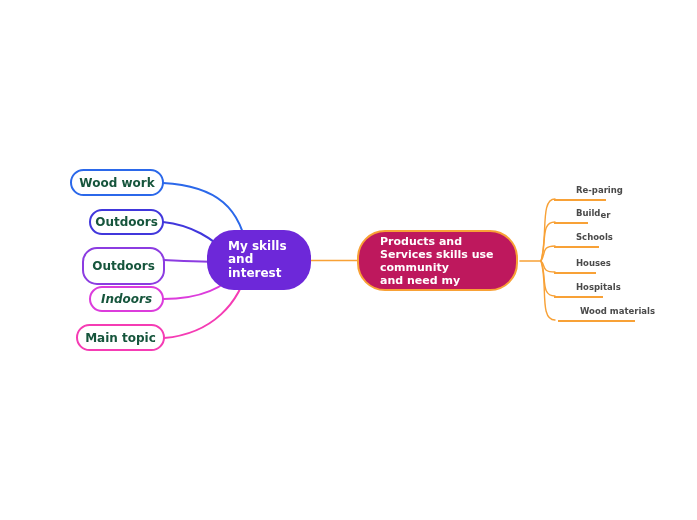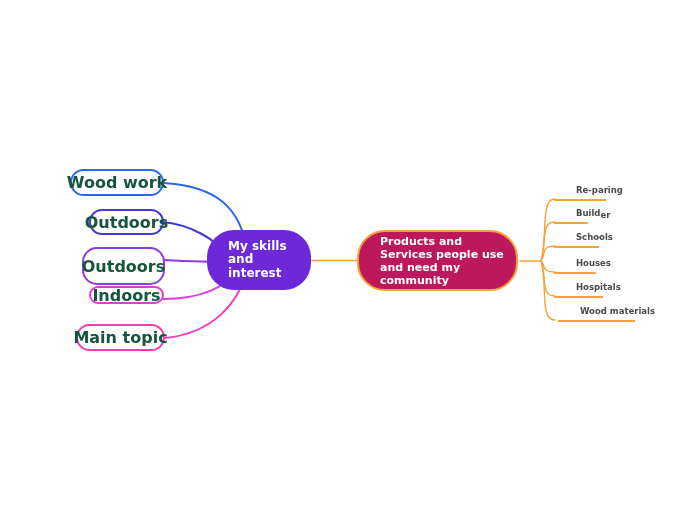--- a/index.html
+++ b/index.html
@@ -27,21 +27,21 @@
   }
   .pill {
     position: absolute;
     z-index: 2;
     background: #ffffff;
     border: 2px solid #888;
     border-radius: 15px;
     display: flex;
     align-items: center;
     justify-content: center;
-    font-size: 16px;
+    font-size: 12px;
     font-weight: bold;
     white-space: nowrap;
     box-sizing: border-box;
     cursor: pointer;
   }
   .node {
     position: absolute;
     z-index: 2;
     border-radius: 27px;
     display: flex;
@@ -109,38 +109,38 @@
 
   <div class="pill" style="left: 70px; top: 169px; width: 94px; height: 27px; border-color: rgb(43, 104, 234); color: rgb(22, 85, 60);">
     <span>Wood work</span>
   </div>
   <div class="pill" style="left: 89px; top: 209px; width: 75px; height: 26px; border-color: rgb(65, 55, 220); color: rgb(22, 85, 60);">
     <span>Outdoors</span>
   </div>
   <div class="pill" style="left: 82px; top: 247px; width: 83px; height: 38px; border-color: rgb(140, 60, 225); color: rgb(22, 85, 60);">
     <span>Outdoors</span>
   </div>
-  <div class="pill" style="left: 89px; top: 286px; width: 75px; height: 18px; border-color: rgb(220, 60, 220); color: rgb(22, 85, 60);">
+  <div class="pill" style="left: 89px; top: 286px; width: 75px; height: 26px; border-color: rgb(220, 60, 220); color: rgb(22, 85, 60); font-style: italic;">
     <span>Indoors</span>
   </div>
   <div class="pill" style="left: 76px; top: 324px; width: 89px; height: 27px; border-color: rgb(245, 60, 180); color: rgb(22, 85, 60);">
     <span>Main topic</span>
   </div>
 
   <div class="node node-center" style="background-color: #6d28d9; color: rgb(255, 255, 255);">
     <div>My skills</div>
     <div>and</div>
     <div>interest</div>
   </div>
 
   <div class="node node-root" style="background-color: #be185d; border-color: rgb(248, 161, 54); color: rgb(255, 255, 255);">
     <div>Products and</div>
-    <div>Services people use</div>
+    <div>Services skills use</div>
+    <div>community</div>
     <div>and need my</div>
-    <div>community</div>
   </div>
 
   <div class="leaf" style="left: 554px; top: 183px; width: 52px; border-bottom-color: rgb(248, 161, 54); color: rgb(74, 74, 74);">
     <span class="txt">Re-paring</span>
   </div>
   <div class="leaf" style="left: 554px; top: 206px; width: 34px; border-bottom-color: rgb(248, 161, 54); color: rgb(74, 74, 74);">
     <span class="txt">Build</span><span class="sub">er</span>
   </div>
   <div class="leaf" style="left: 554px; top: 230px; width: 45px; border-bottom-color: rgb(248, 161, 54); color: rgb(74, 74, 74);">
     <span class="txt">Schools</span>

